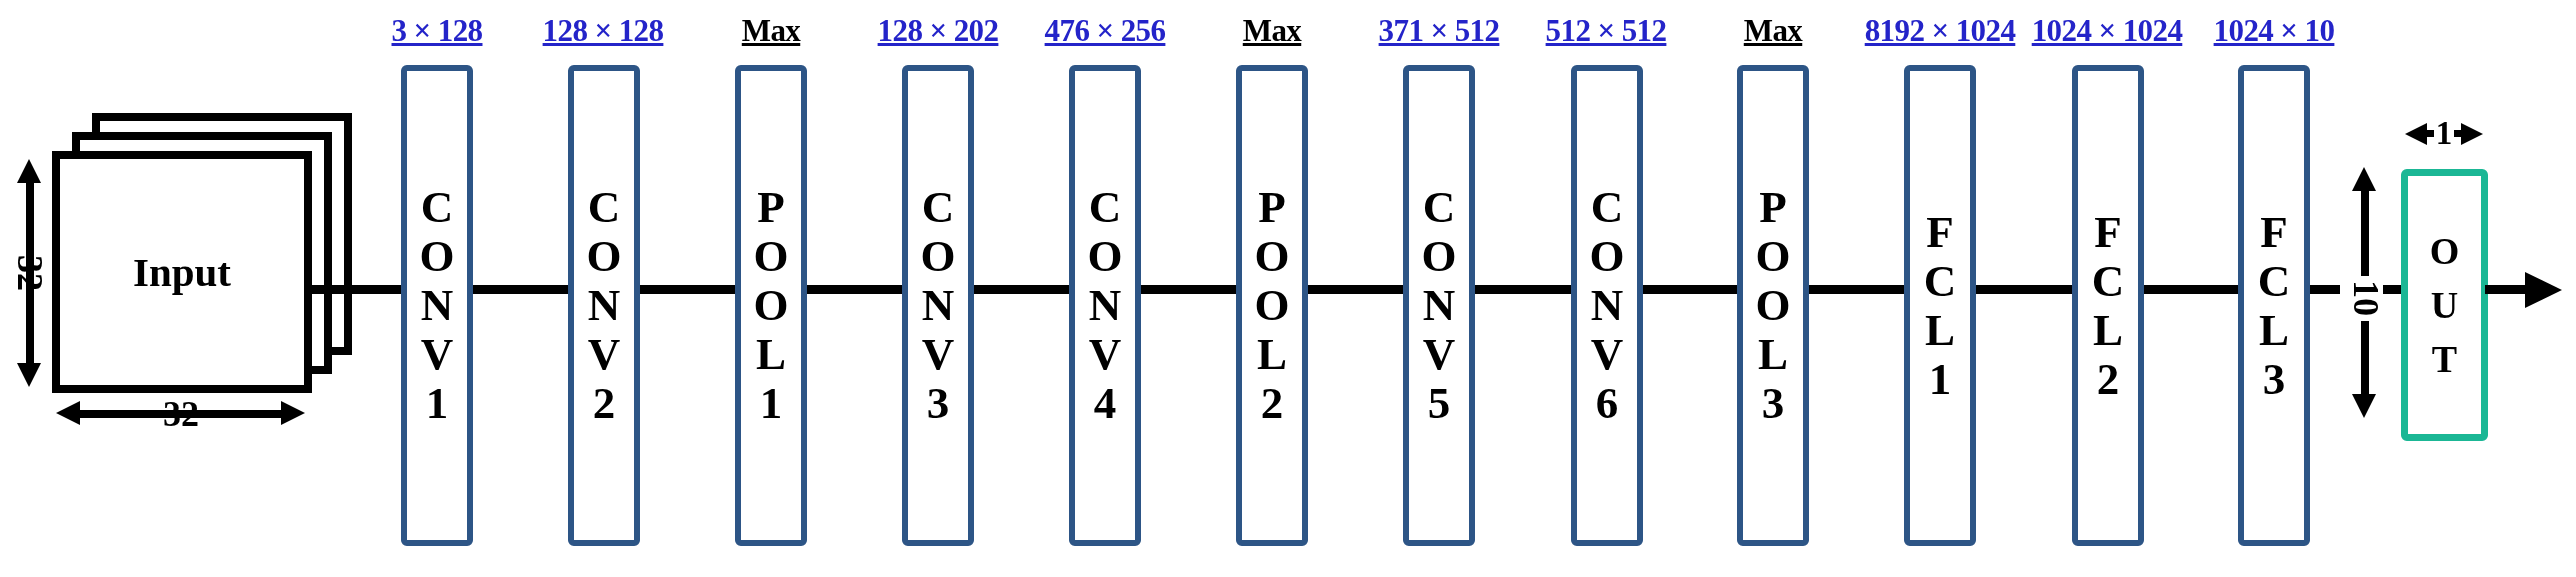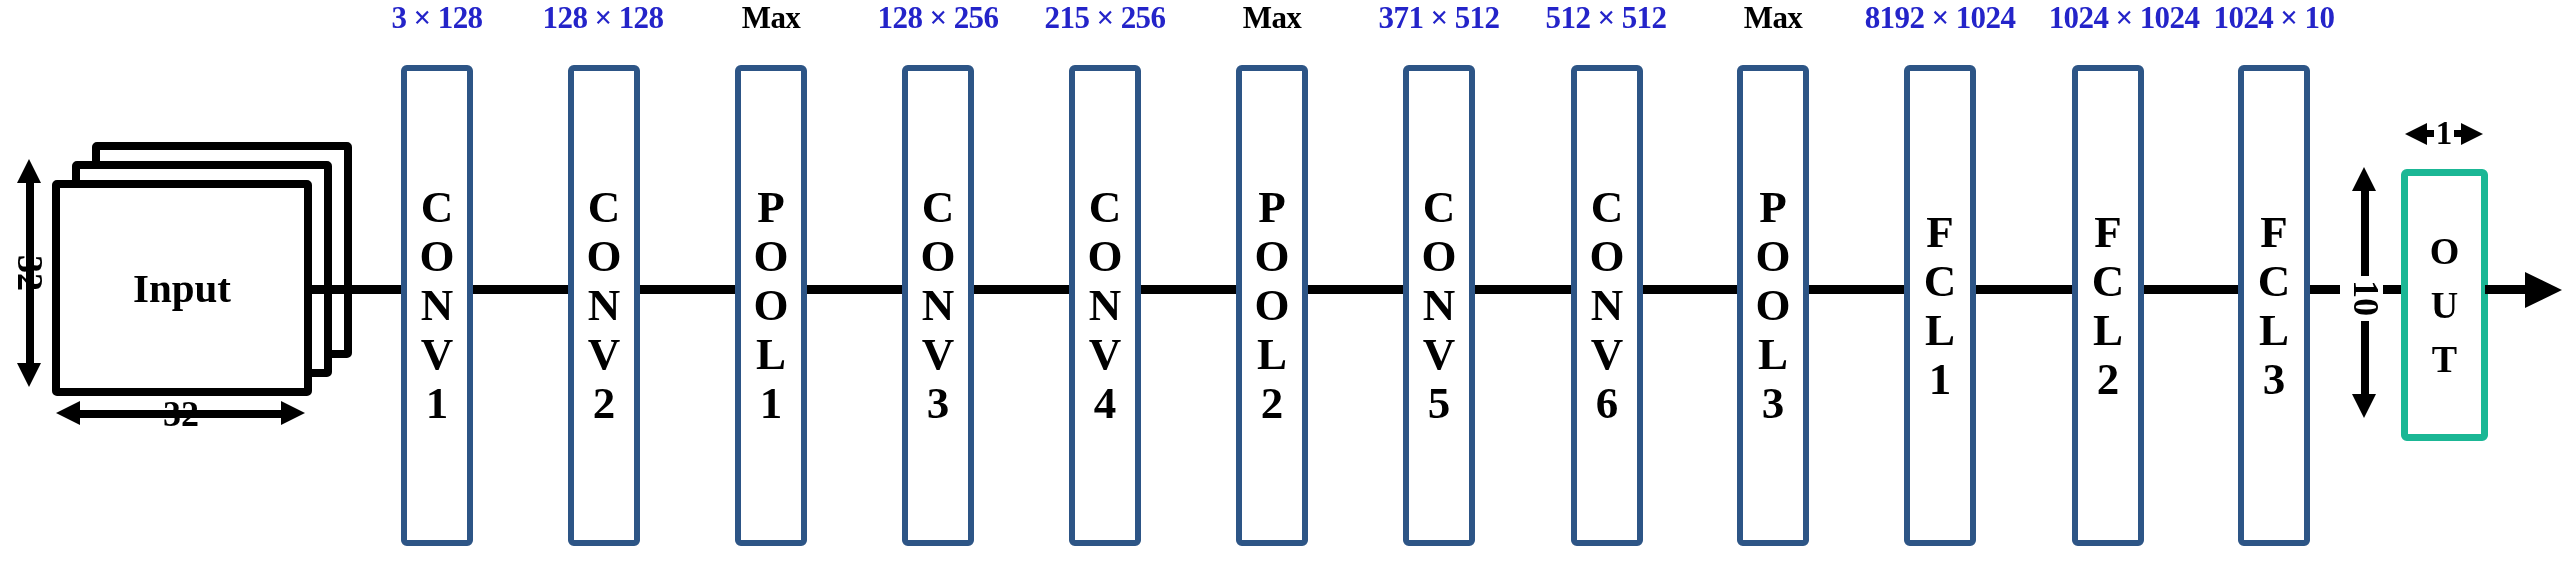--- a/index.html
+++ b/index.html
@@ -7,44 +7,43 @@
     position:relative;
     width:2576px;height:578px;
     background:var(--bg,#fff);
     overflow:hidden;
     font-family:"Liberation Serif","DejaVu Serif",serif;
     font-weight:700;
     color:#000;
   }
   
   .sheet{
-    position:absolute;width:260px;height:216px;
-    border:8.3px solid #000;border-radius:5px;background:#fff;
+    position:absolute;width:260px;height:242px;
+    border:8.3px solid #000;border-radius:0;background:#fff;
     box-sizing:border-box;
-    margin-top:29px;
   }
   .sheet.back{left:92px;top:113px;}
   .sheet.mid{left:72px;top:132px;}
   .sheet.front{left:52px;top:151px;display:flex;flex-direction:column;align-items:center;justify-content:center;}
   .input-line{font-size:41px;line-height:52px;white-space:nowrap;}
   .blue-text{color:var(--blue,#2424c9);}
   
   .hline,.vline{position:absolute;background:#000;}
   .tri{position:absolute;width:0;height:0;}
   .tri-up{border-left:12.8px solid transparent;border-right:12.8px solid transparent;border-bottom:24px solid #000;}
   .tri-down{border-left:12.8px solid transparent;border-right:12.8px solid transparent;border-top:24px solid #000;}
   .tri-left{border-top:12.8px solid transparent;border-bottom:12.8px solid transparent;border-right:24px solid #000;}
   .tri-right{border-top:12.8px solid transparent;border-bottom:12.8px solid transparent;border-left:24px solid #000;}
   .dim-label{position:absolute;font-size:36px;white-space:nowrap;}
   .rot90{transform:translate(-50%,-50%) rotate(90deg);}
   .ctr{transform:translate(-50%,-50%);}
   
   .top-label{
-    position:absolute;top:0;transform:translateX(-50%);
-    font-size:31px;line-height:35px;white-space:nowrap;letter-spacing:-0.6px;
+    position:absolute;top:13px;transform:translateX(-50%);
+    font-size:31px;line-height:35px;white-space:nowrap;letter-spacing:-0.6px;text-decoration:underline;
   }
   .label-blue{color:var(--blue,#2424c9);}
   .label-black{color:#000;}
   .layer-box{
     position:absolute;top:65px;width:72px;height:481px;
     border:6.4px solid var(--layer-border,#2d5586);border-radius:5.8px;background:#fff;
     box-sizing:border-box;
     display:flex;flex-direction:column;align-items:center;justify-content:center;
   }
   .box-letter{font-size:45px;line-height:49px;}
@@ -118,32 +117,32 @@
     <div class="layer-box" style="left: 735px;">
           <span class="box-letter">P</span>
           <span class="box-letter">O</span>
           <span class="box-letter">O</span>
           <span class="box-letter">L</span>
           <span class="box-letter">1</span>
         </div>
   </div>
 
   <div>
-    <div class="top-label label-blue" style="left: 938px;">128 × 256</div>
+    <div class="top-label label-blue" style="left: 938px;">128 × 202</div>
     <div class="layer-box" style="left: 902px;">
           <span class="box-letter">C</span>
           <span class="box-letter">O</span>
           <span class="box-letter">N</span>
           <span class="box-letter">V</span>
           <span class="box-letter">3</span>
         </div>
   </div>
 
   <div>
-    <div class="top-label label-blue" style="left: 1105px;">215 × 256</div>
+    <div class="top-label label-blue" style="left: 1105px;">476 × 256</div>
     <div class="layer-box" style="left: 1069px;">
           <span class="box-letter">C</span>
           <span class="box-letter">O</span>
           <span class="box-letter">N</span>
           <span class="box-letter">V</span>
           <span class="box-letter">4</span>
         </div>
   </div>
 
   <div>
@@ -194,21 +193,21 @@
     <div class="top-label label-blue" style="left: 1940px;">8192 × 1024</div>
     <div class="layer-box" style="left: 1904px;">
           <span class="box-letter">F</span>
           <span class="box-letter">C</span>
           <span class="box-letter">L</span>
           <span class="box-letter">1</span>
         </div>
   </div>
 
   <div>
-    <div class="top-label label-blue" style="left: 2107px; margin-left: 17px;">1024 × 1024</div>
+    <div class="top-label label-blue" style="left: 2107px;">1024 × 1024</div>
     <div class="layer-box" style="left: 2072px;">
           <span class="box-letter">F</span>
           <span class="box-letter">C</span>
           <span class="box-letter">L</span>
           <span class="box-letter">2</span>
         </div>
   </div>
 
   <div>
     <div class="top-label label-blue" style="left: 2274px;">1024 × 10</div>

